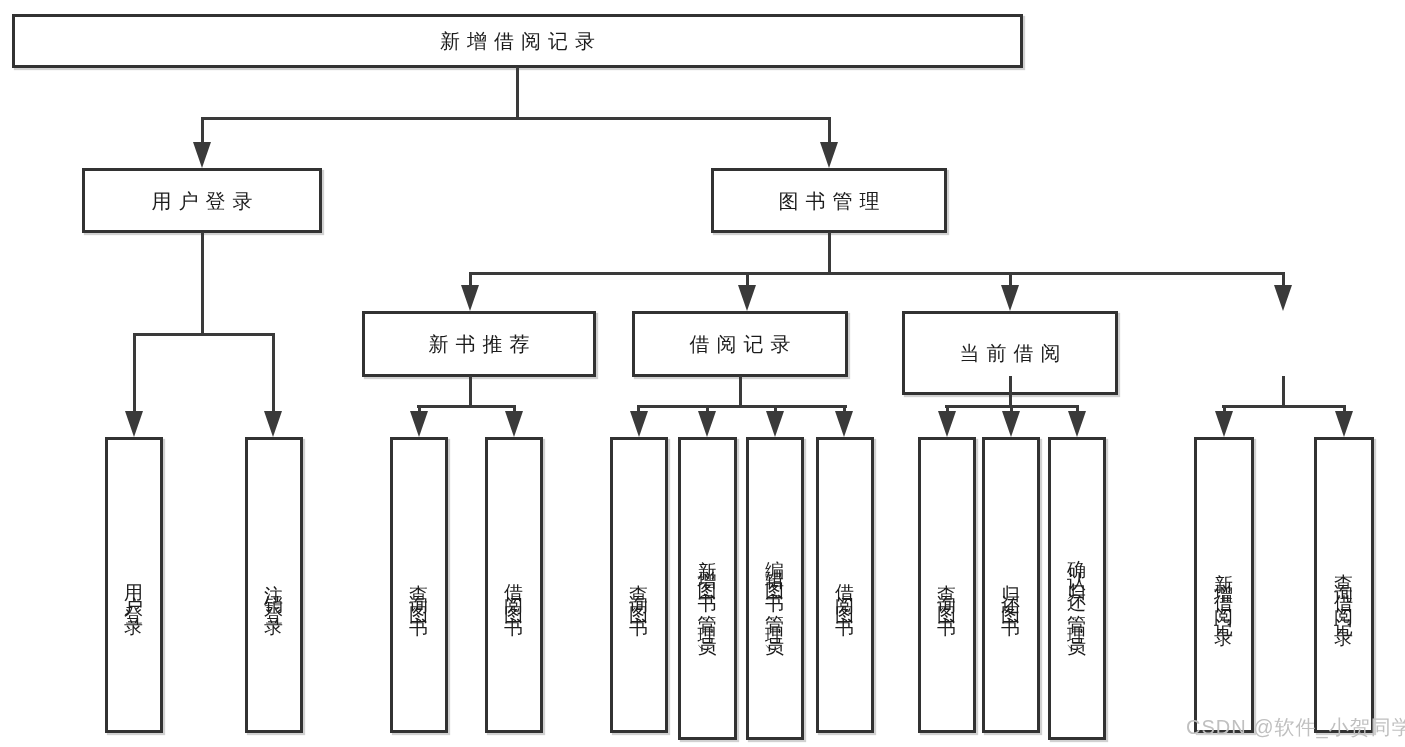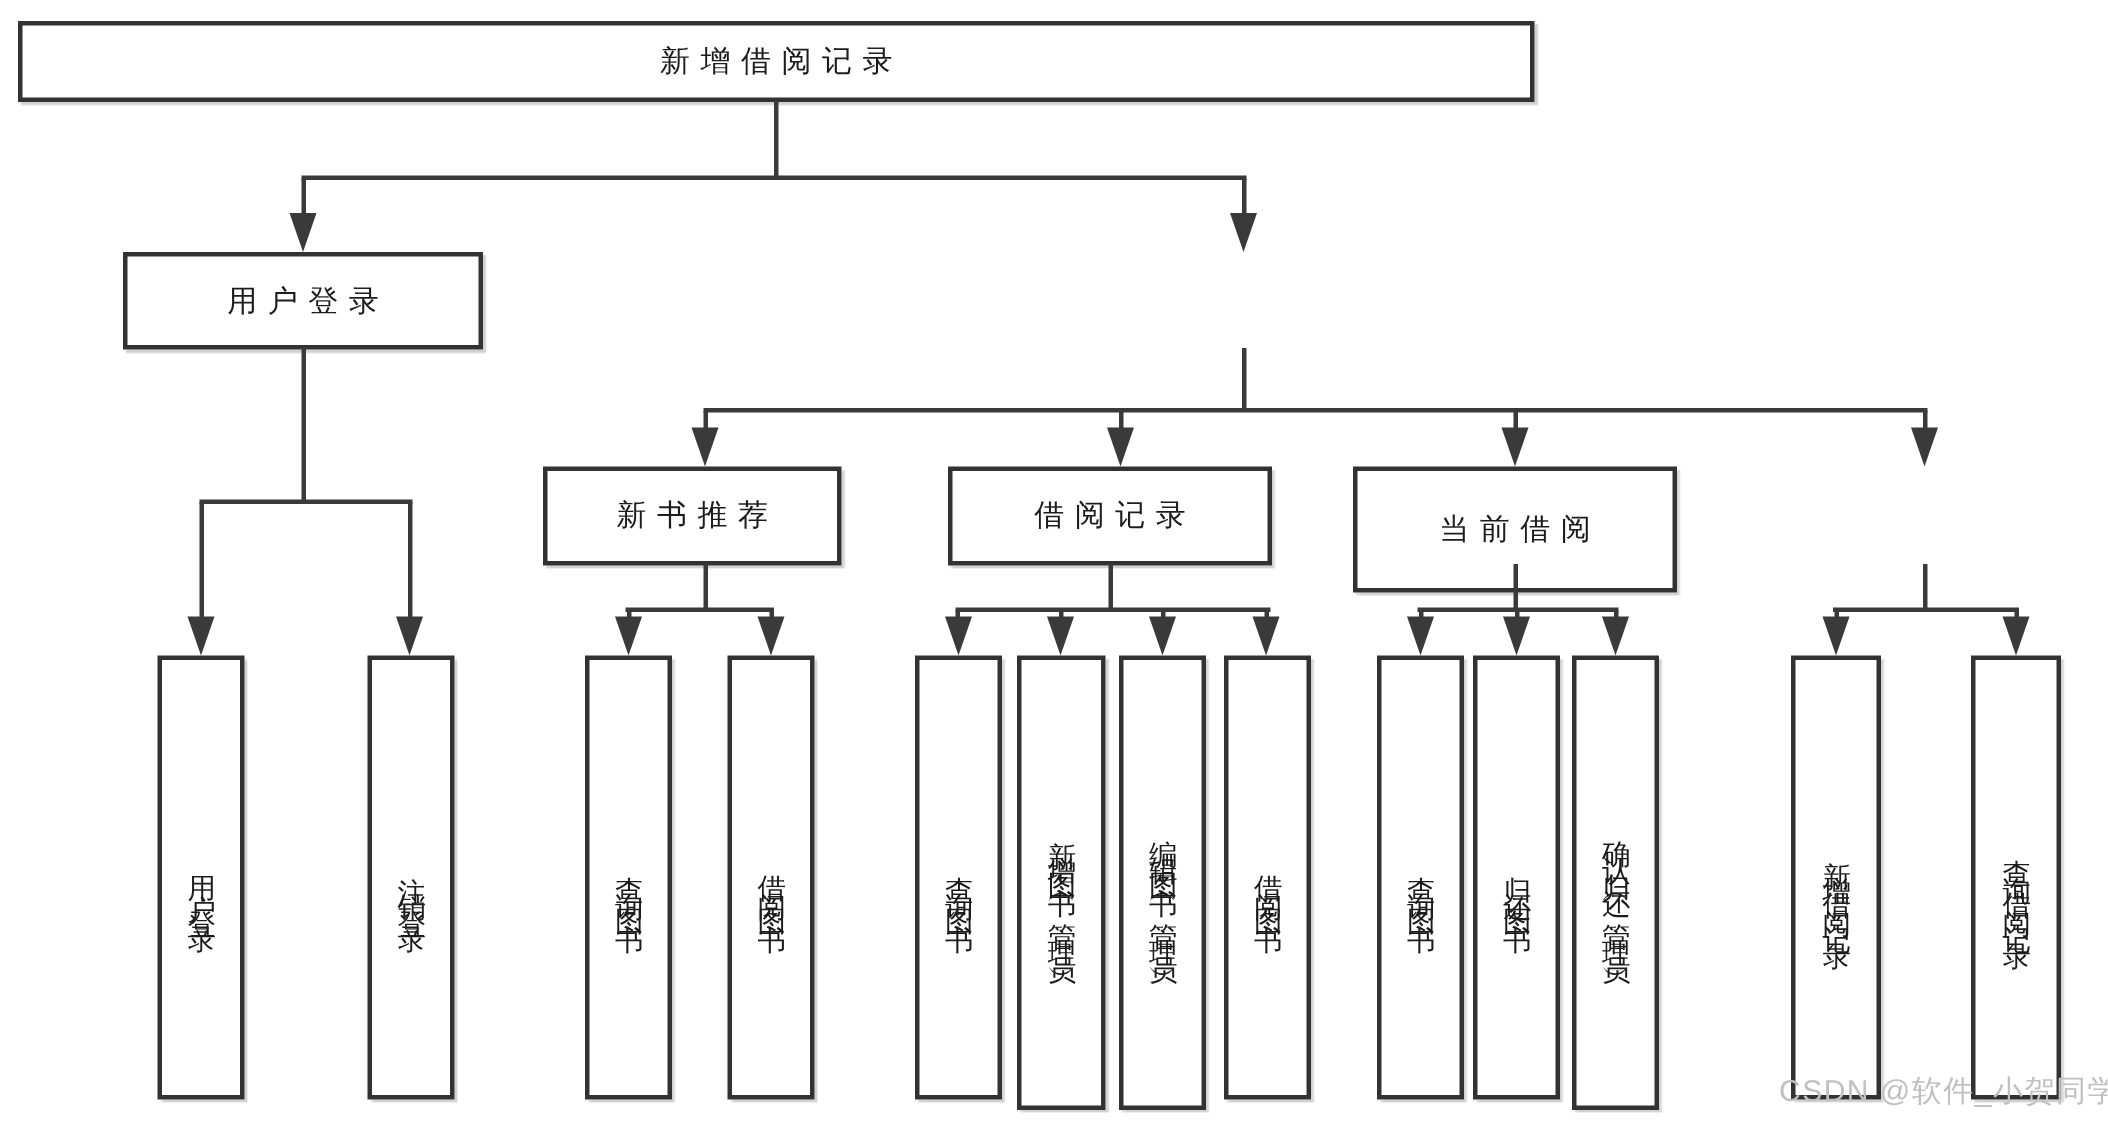--- a/index.html
+++ b/index.html
@@ -49,22 +49,25 @@
 
 <div class="canvas">
 
   <div class="box" style="left:12px;top:14px;width:1011px;height:54px">
     <span class="hlabel">新增借阅记录</span>
   </div>
 
   <div class="box" style="left:82px;top:168px;width:240px;height:65px">
     <span class="hlabel">用户登录</span>
   </div>
+  <div class="box" style="left:711px;top:168px;width:236px;height:65px">
+    <span class="hlabel">图书管理</span>
+  </div>
 
-  <div class="box" style="left:362px;top:311px;width:199px;height:66px">
+  <div class="box" style="left:362px;top:311px;width:234px;height:66px">
     <span class="hlabel">新书推荐</span>
   </div>
   <div class="box" style="left:632px;top:311px;width:216px;height:66px">
     <span class="hlabel">借阅记录</span>
   </div>
   <div class="box" style="left:902px;top:311px;width:216px;height:84px">
     <span class="hlabel">当前借阅</span>
   </div>
 
   <div class="box" style="left:105px;top:437px;width:58px;height:296px">

